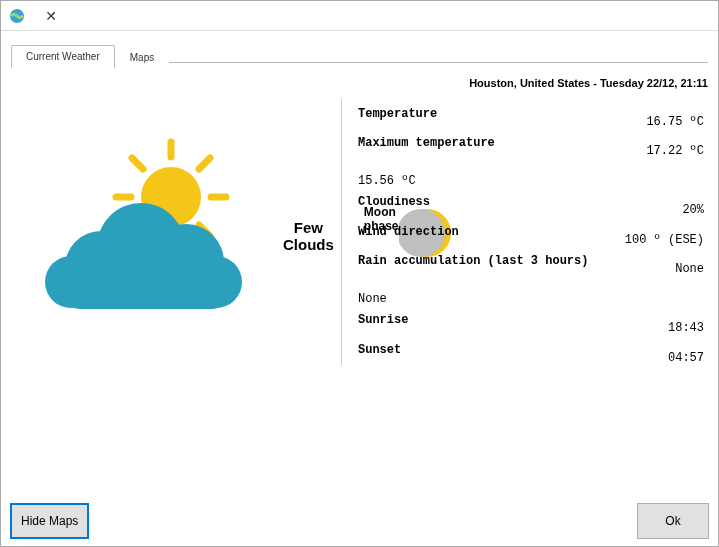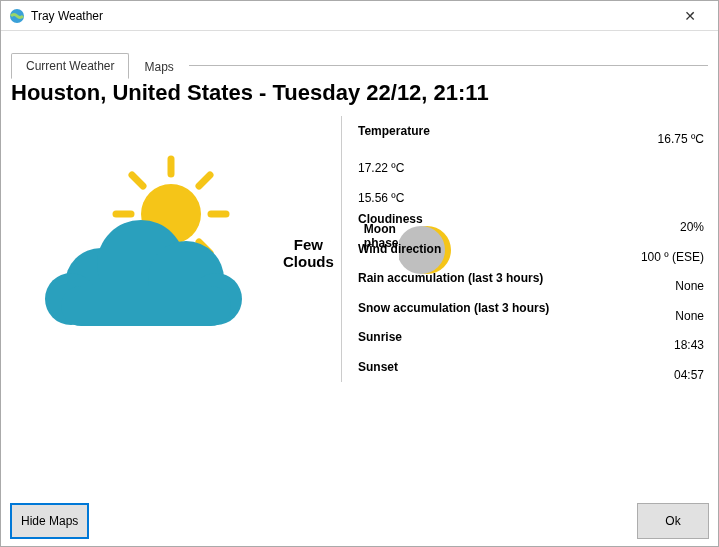--- a/index.html
+++ b/index.html
@@ -25,37 +25,37 @@
 .titlebar .close { width: 40px; height: 30px; display: flex; align-items: center; justify-content: center; cursor: pointer; font-size: 14px; color: #333; }
 .content { padding: 8px 10px 6px 10px; }
 .tabs {
   display: flex;
   align-items: flex-end;
   border-bottom: 1px solid #b9b9b9;
   margin-bottom: 6px;
 }
 .tab {
   padding: 5px 14px;
-  font-size: 12px;
+  font-size: 10px;
   color: #333;
   cursor: pointer;
   border: 1px solid transparent;
   border-bottom: none;
   position: relative;
-  top: 14px;
+  top: 6px;
   background: #fff;
 }
 .tab.active {
   border: 1px solid #b9b9b9;
   border-bottom: 1px solid #fff;
   border-radius: 2px 2px 0 0;
 }
 .header {
-  text-align: left;
-  font-size: 22px;
+  text-align: right;
+  font-size: 11px;
   font-weight: bold;
   padding: 8px 0 10px 0;
 }
 .main {
   display: flex;
 }
 .left {
   width: 330px;
   display: flex;
   flex-direction: row;
@@ -81,20 +81,21 @@
   justify-content: space-between;
   width: 88%;
   padding: 4px 6px;
 }
 .moon-label { font-size: 12px; font-weight: bold; }
 .right {
   flex: 1;
   border-left: 1px solid #ccc;
   padding-left: 16px;
   padding-right: 4px;
+  font-family: Liberation Mono, monospace;
 }
 .row {
   display: flex;
   justify-content: space-between;
   align-items: center;
   height: 29.5px;
 }
 .row .k { font-weight: bold; font-size: 12px; }
 .row .v { font-size: 12px; margin-top: 16px; }
 .footer {
@@ -122,21 +123,20 @@
 </head>
 <body>
 
 <div class="titlebar">
   <span class="app-icon">
     <svg width="16" height="16" viewBox="0 0 16 16">
       <circle cx="8" cy="8" r="7" fill="#3aa0d8"></circle>
       <path d="M2 8 Q5 5 8 8 Q11 11 14 8" stroke="#9bd66a" stroke-width="3" fill="none"></path>
     </svg>
   </span>
-  <span class="title">Tray Weather</span>
   <div class="close">
     <span>✕</span>
   </div>
 </div>
 
 <div class="content">
   <div class="tabs">
     <div class="tab active">Current Weather</div>
     <div class="tab">Maps</div>
   </div>
@@ -180,39 +180,39 @@
         </span>
       </div>
     </div>
 
     <div class="right" id="details">
         <div class="row">
           <span class="k">Temperature</span>
           <span class="v">16.75 ºC</span>
         </div>
         <div class="row">
+          <span class="k">Maximum temperature</span>
           <span class="v">17.22 ºC</span>
         </div>
         <div class="row">
           <span class="v">15.56 ºC</span>
         </div>
         <div class="row">
           <span class="k">Cloudiness</span>
           <span class="v">20%</span>
         </div>
         <div class="row">
           <span class="k">Wind direction</span>
           <span class="v">100 º (ESE)</span>
         </div>
         <div class="row">
           <span class="k">Rain accumulation (last 3 hours)</span>
           <span class="v">None</span>
         </div>
         <div class="row">
-          <span class="k">Snow accumulation (last 3 hours)</span>
           <span class="v">None</span>
         </div>
         <div class="row">
           <span class="k">Sunrise</span>
           <span class="v">18:43</span>
         </div>
         <div class="row">
           <span class="k">Sunset</span>
           <span class="v">04:57</span>
         </div>

